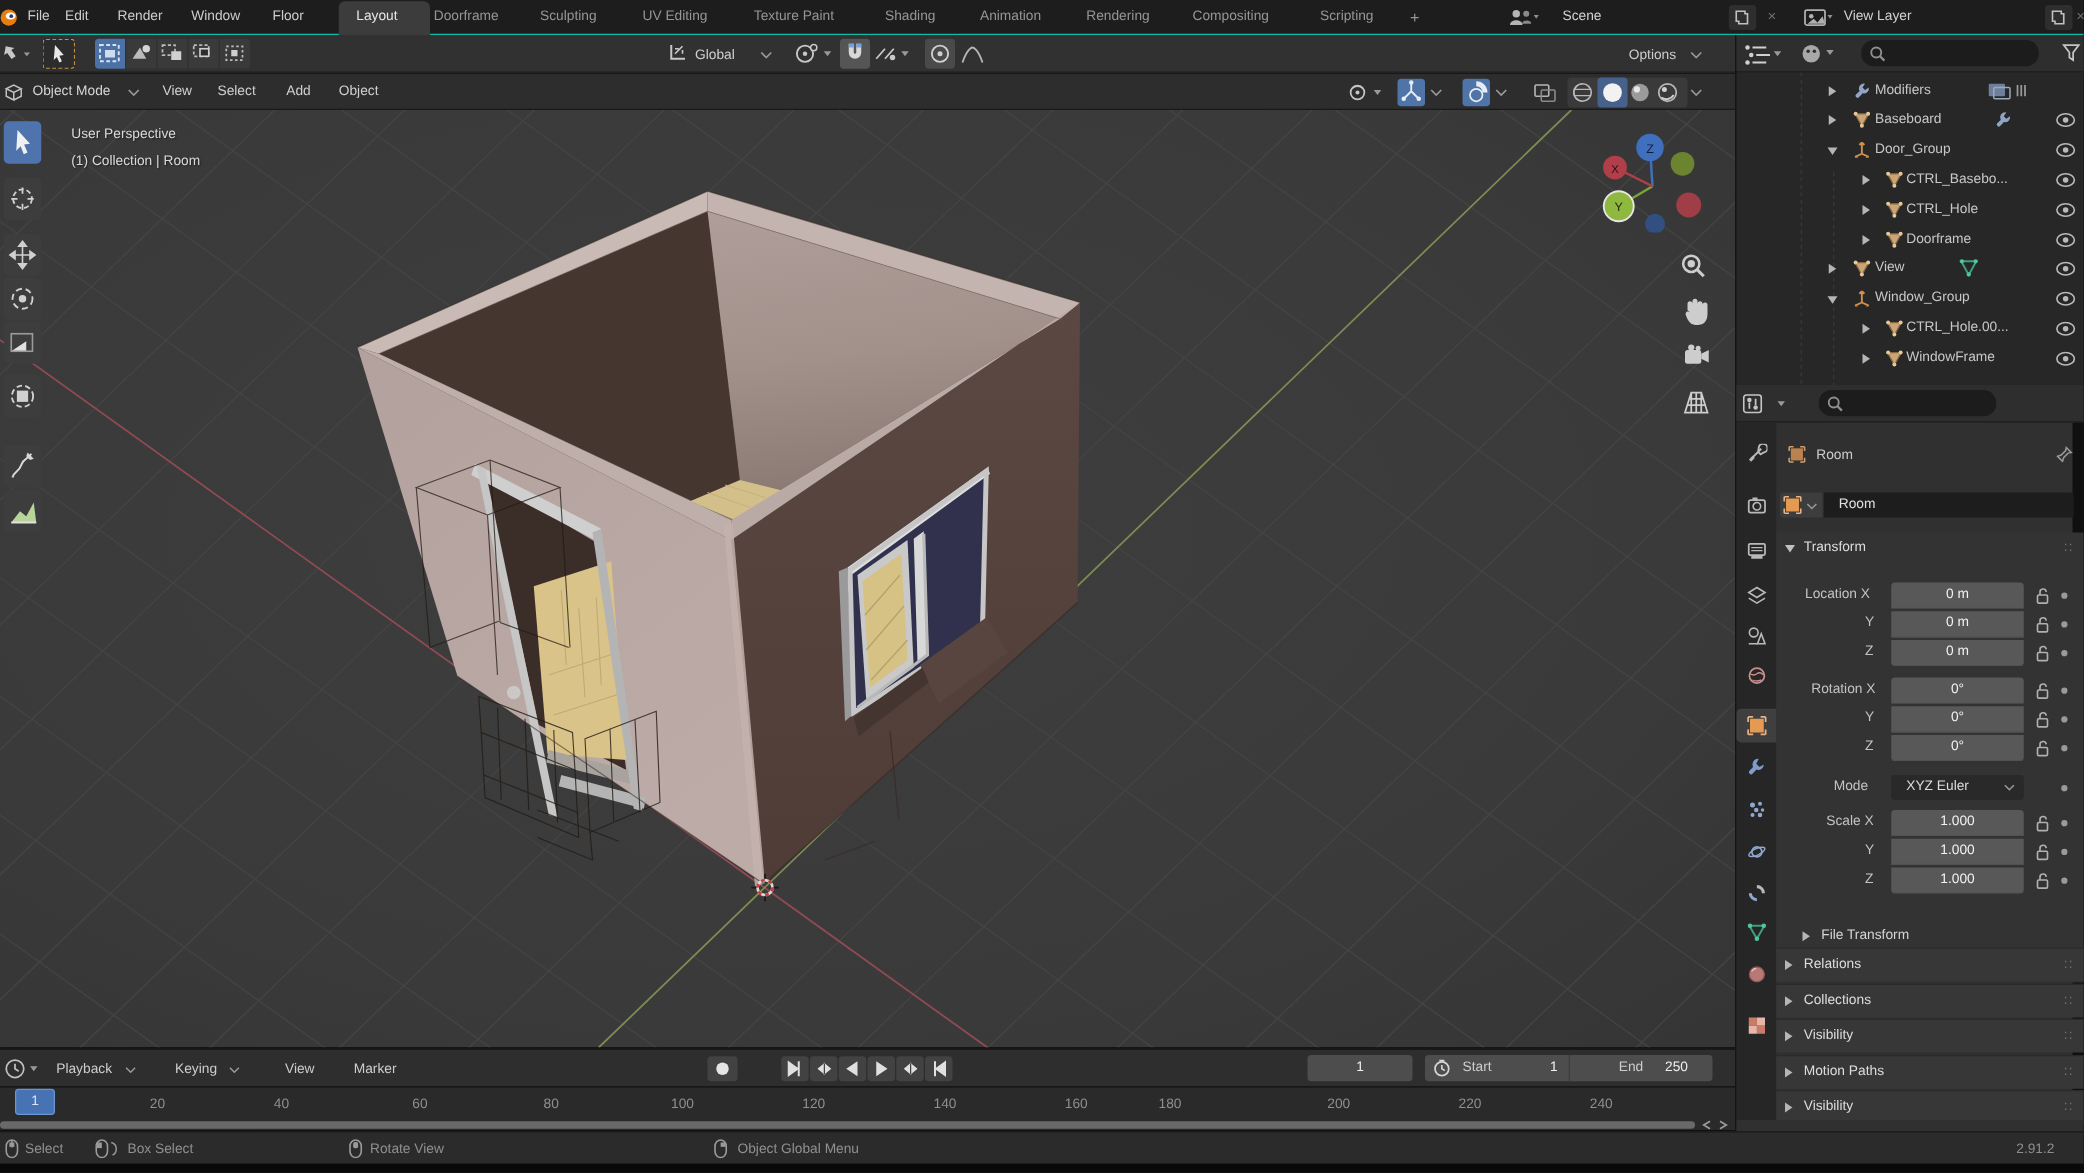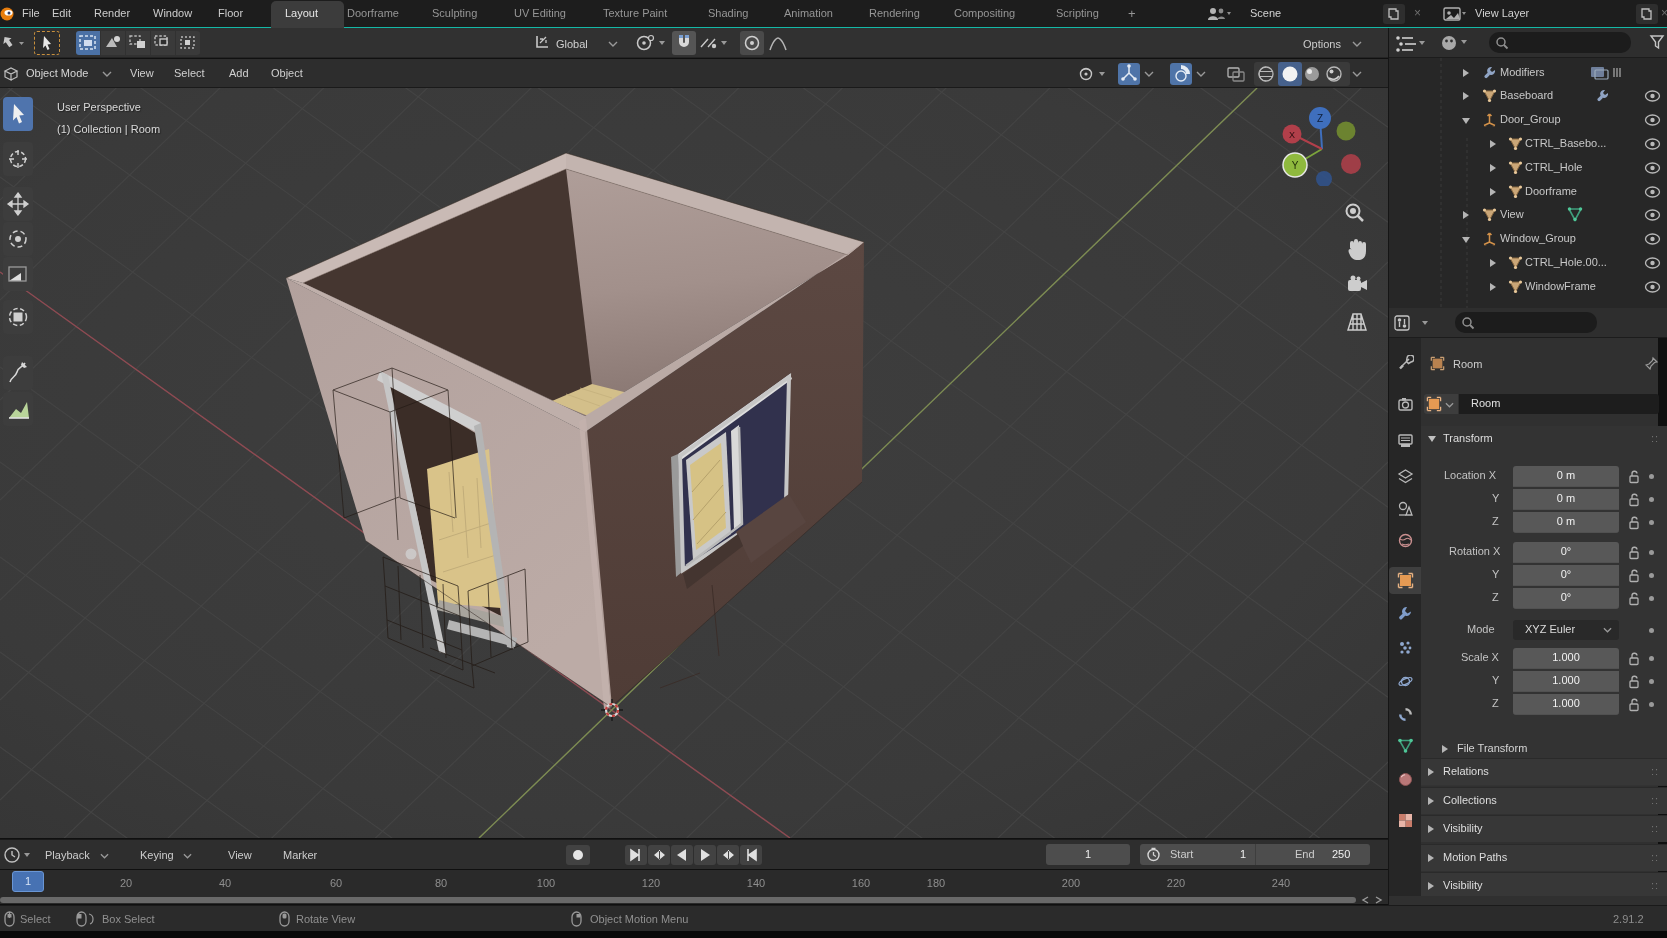--- a/index.html
+++ b/index.html
@@ -955,17 +955,17 @@
  <div class="tx" style="left:102px;top:7px;color:#909090">Box Select</div>
  <svg class="abs" style="left:278px;top:5px" width="13" height="16" viewBox="0 0 13 16">
       <path d="M2 6 a4.5 5 0 0 1 9 0 v4 a4.5 5 0 0 1 -9 0 z" fill="none" stroke="#999" stroke-width="1.3"></path>
       <rect x="4.5" y="2.5" width="4" height="5" rx="1.5" fill="#999"></rect>
     </svg>
  <div class="tx" style="left:296px;top:7px;color:#909090">Rotate View</div>
  <svg class="abs" style="left:570px;top:5px" width="13" height="16" viewBox="0 0 13 16">
       <path d="M2 6 a4.5 5 0 0 1 9 0 v4 a4.5 5 0 0 1 -9 0 z" fill="none" stroke="#999" stroke-width="1.3"></path>
       <rect x="6.5" y="3" width="4" height="3.5" fill="#999"></rect>
     </svg>
- <div class="tx" style="left:590px;top:7px;color:#909090">Object Motion Menu</div>
+ <div class="tx" style="left:590px;top:7px;color:#909090">Object Global Menu</div>
  <div class="tx" style="left:1613px;top:7px;color:#8d8d8d">2.91.2</div>
 </div>
 <div class="abs" style="left:0;top:931px;width:1667px;height:7px;background:#090909"></div>
 <div class="abs" style="left:1388px;top:28px;width:1px;height:877px;background:#151515"></div>
 
 </body></html>

